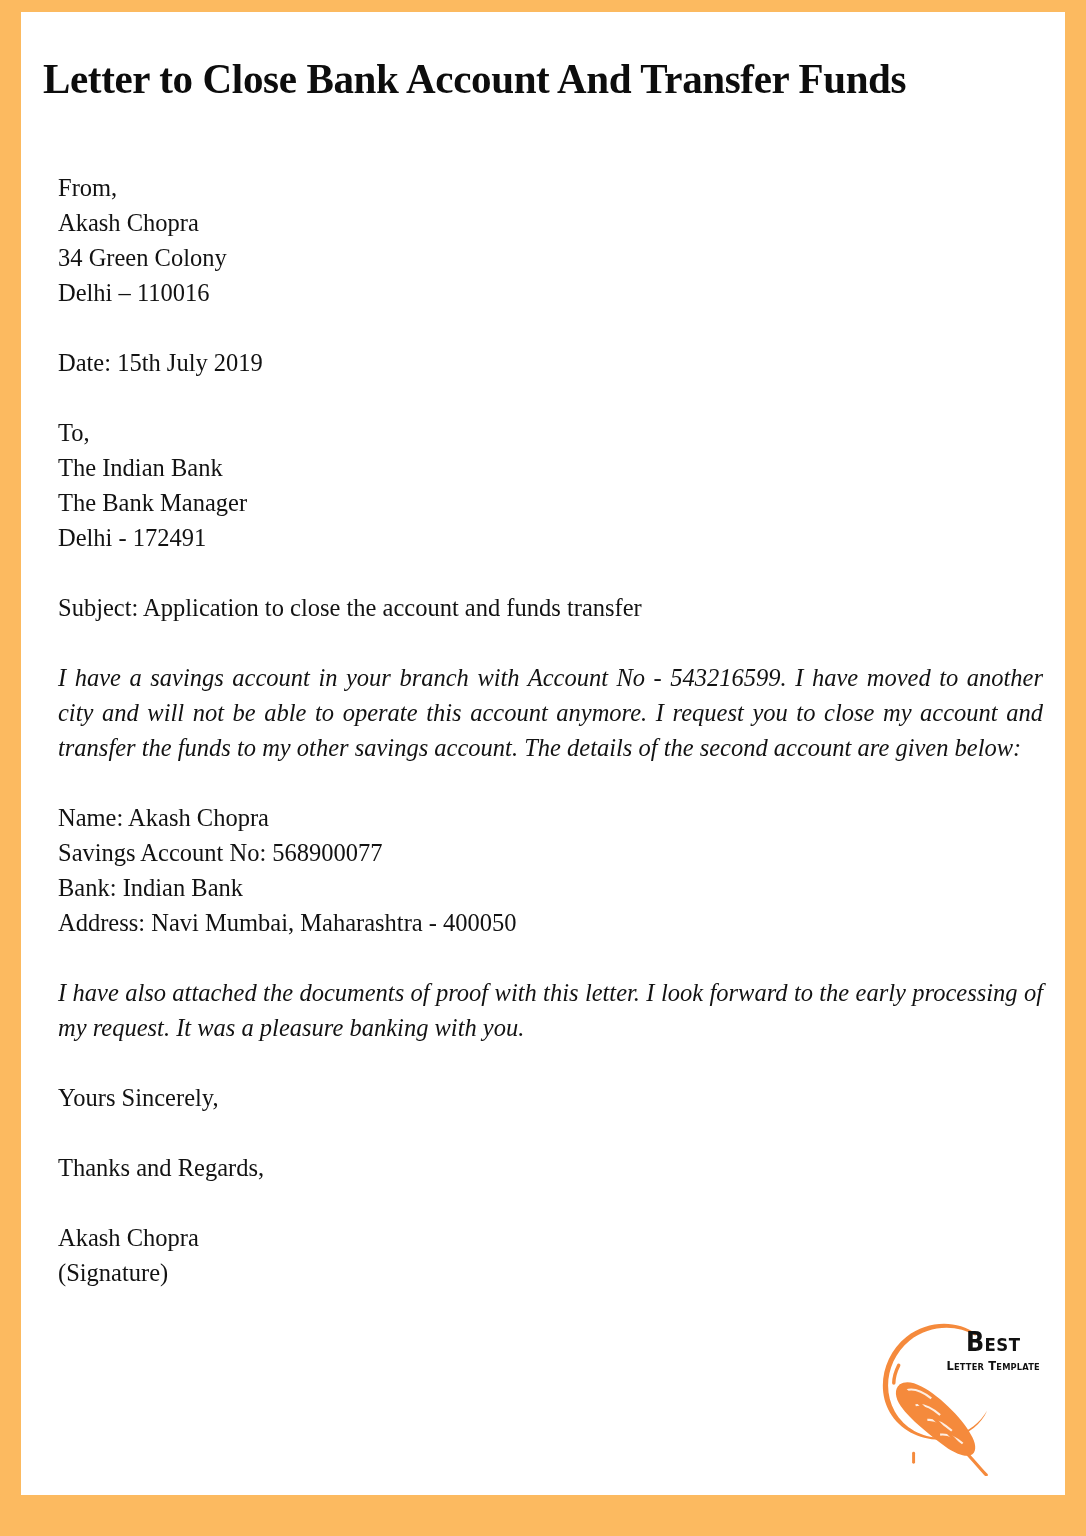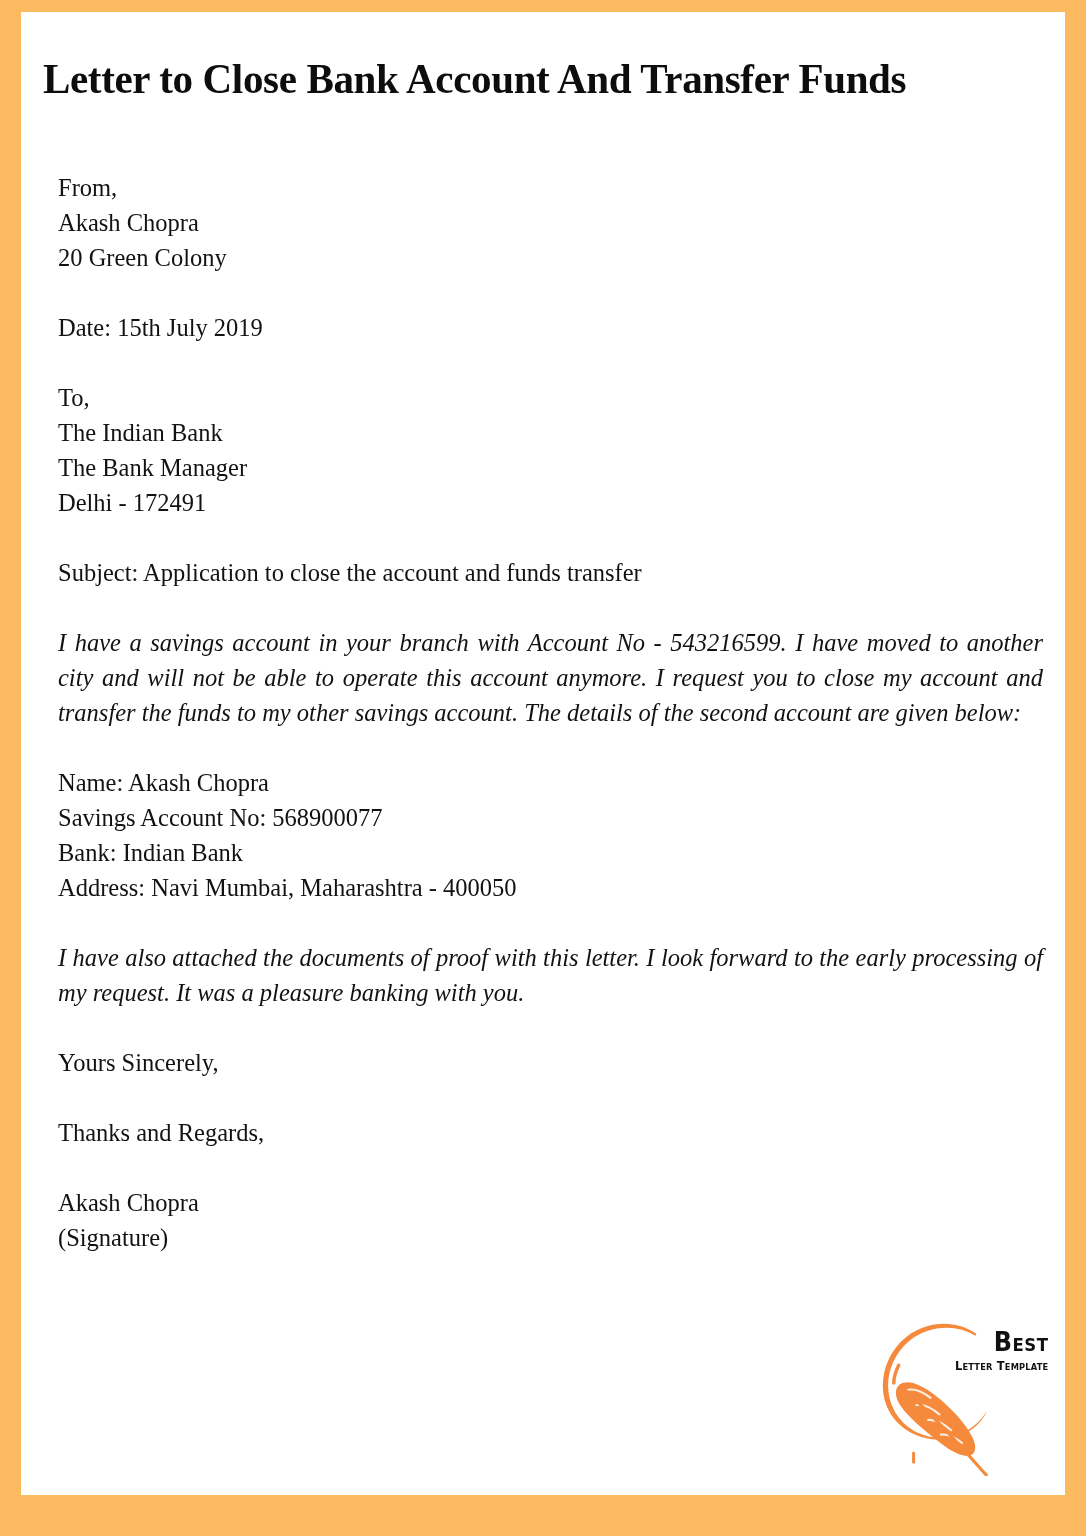--- a/index.html
+++ b/index.html
@@ -97,21 +97,21 @@
     left: 12px;
     top: 48px;
     width: 108px;
     height: 118px;
   }
   .logo-text {
     position: absolute;
     left: 58px;
     top: 18px;
     width: 120px;
-    text-align: right;
+    text-align: center;
   }
   .logo-best {
     font-family: "DejaVu Sans", "Liberation Sans", sans-serif;
     font-weight: bold;
     font-size: 26px;
     letter-spacing: 0.5px;
     color: #111111;
     line-height: 28px;
     font-variant: small-caps;
     transform: scaleX(0.92);
@@ -136,21 +136,22 @@
 <div class="page">
   <div class="sheet">
 
     <div class="doc-title">Letter to Close Bank Account And Transfer Funds</div>
 
     <div class="body-area">
 
       <div class="block">
         <div class="line">From,</div>
         <div class="line">Akash Chopra</div>
-        <div class="line">20 Green Colony</div>
+        <div class="line">34 Green Colony</div>
+        <div class="line">Delhi – 110016</div>
       </div>
 
       <div class="block">
         <div class="line">Date: 15th July 2019</div>
       </div>
 
       <div class="block">
         <div class="line">To,</div>
         <div class="line">The Indian Bank</div>
         <div class="line">The Bank Manager</div>

